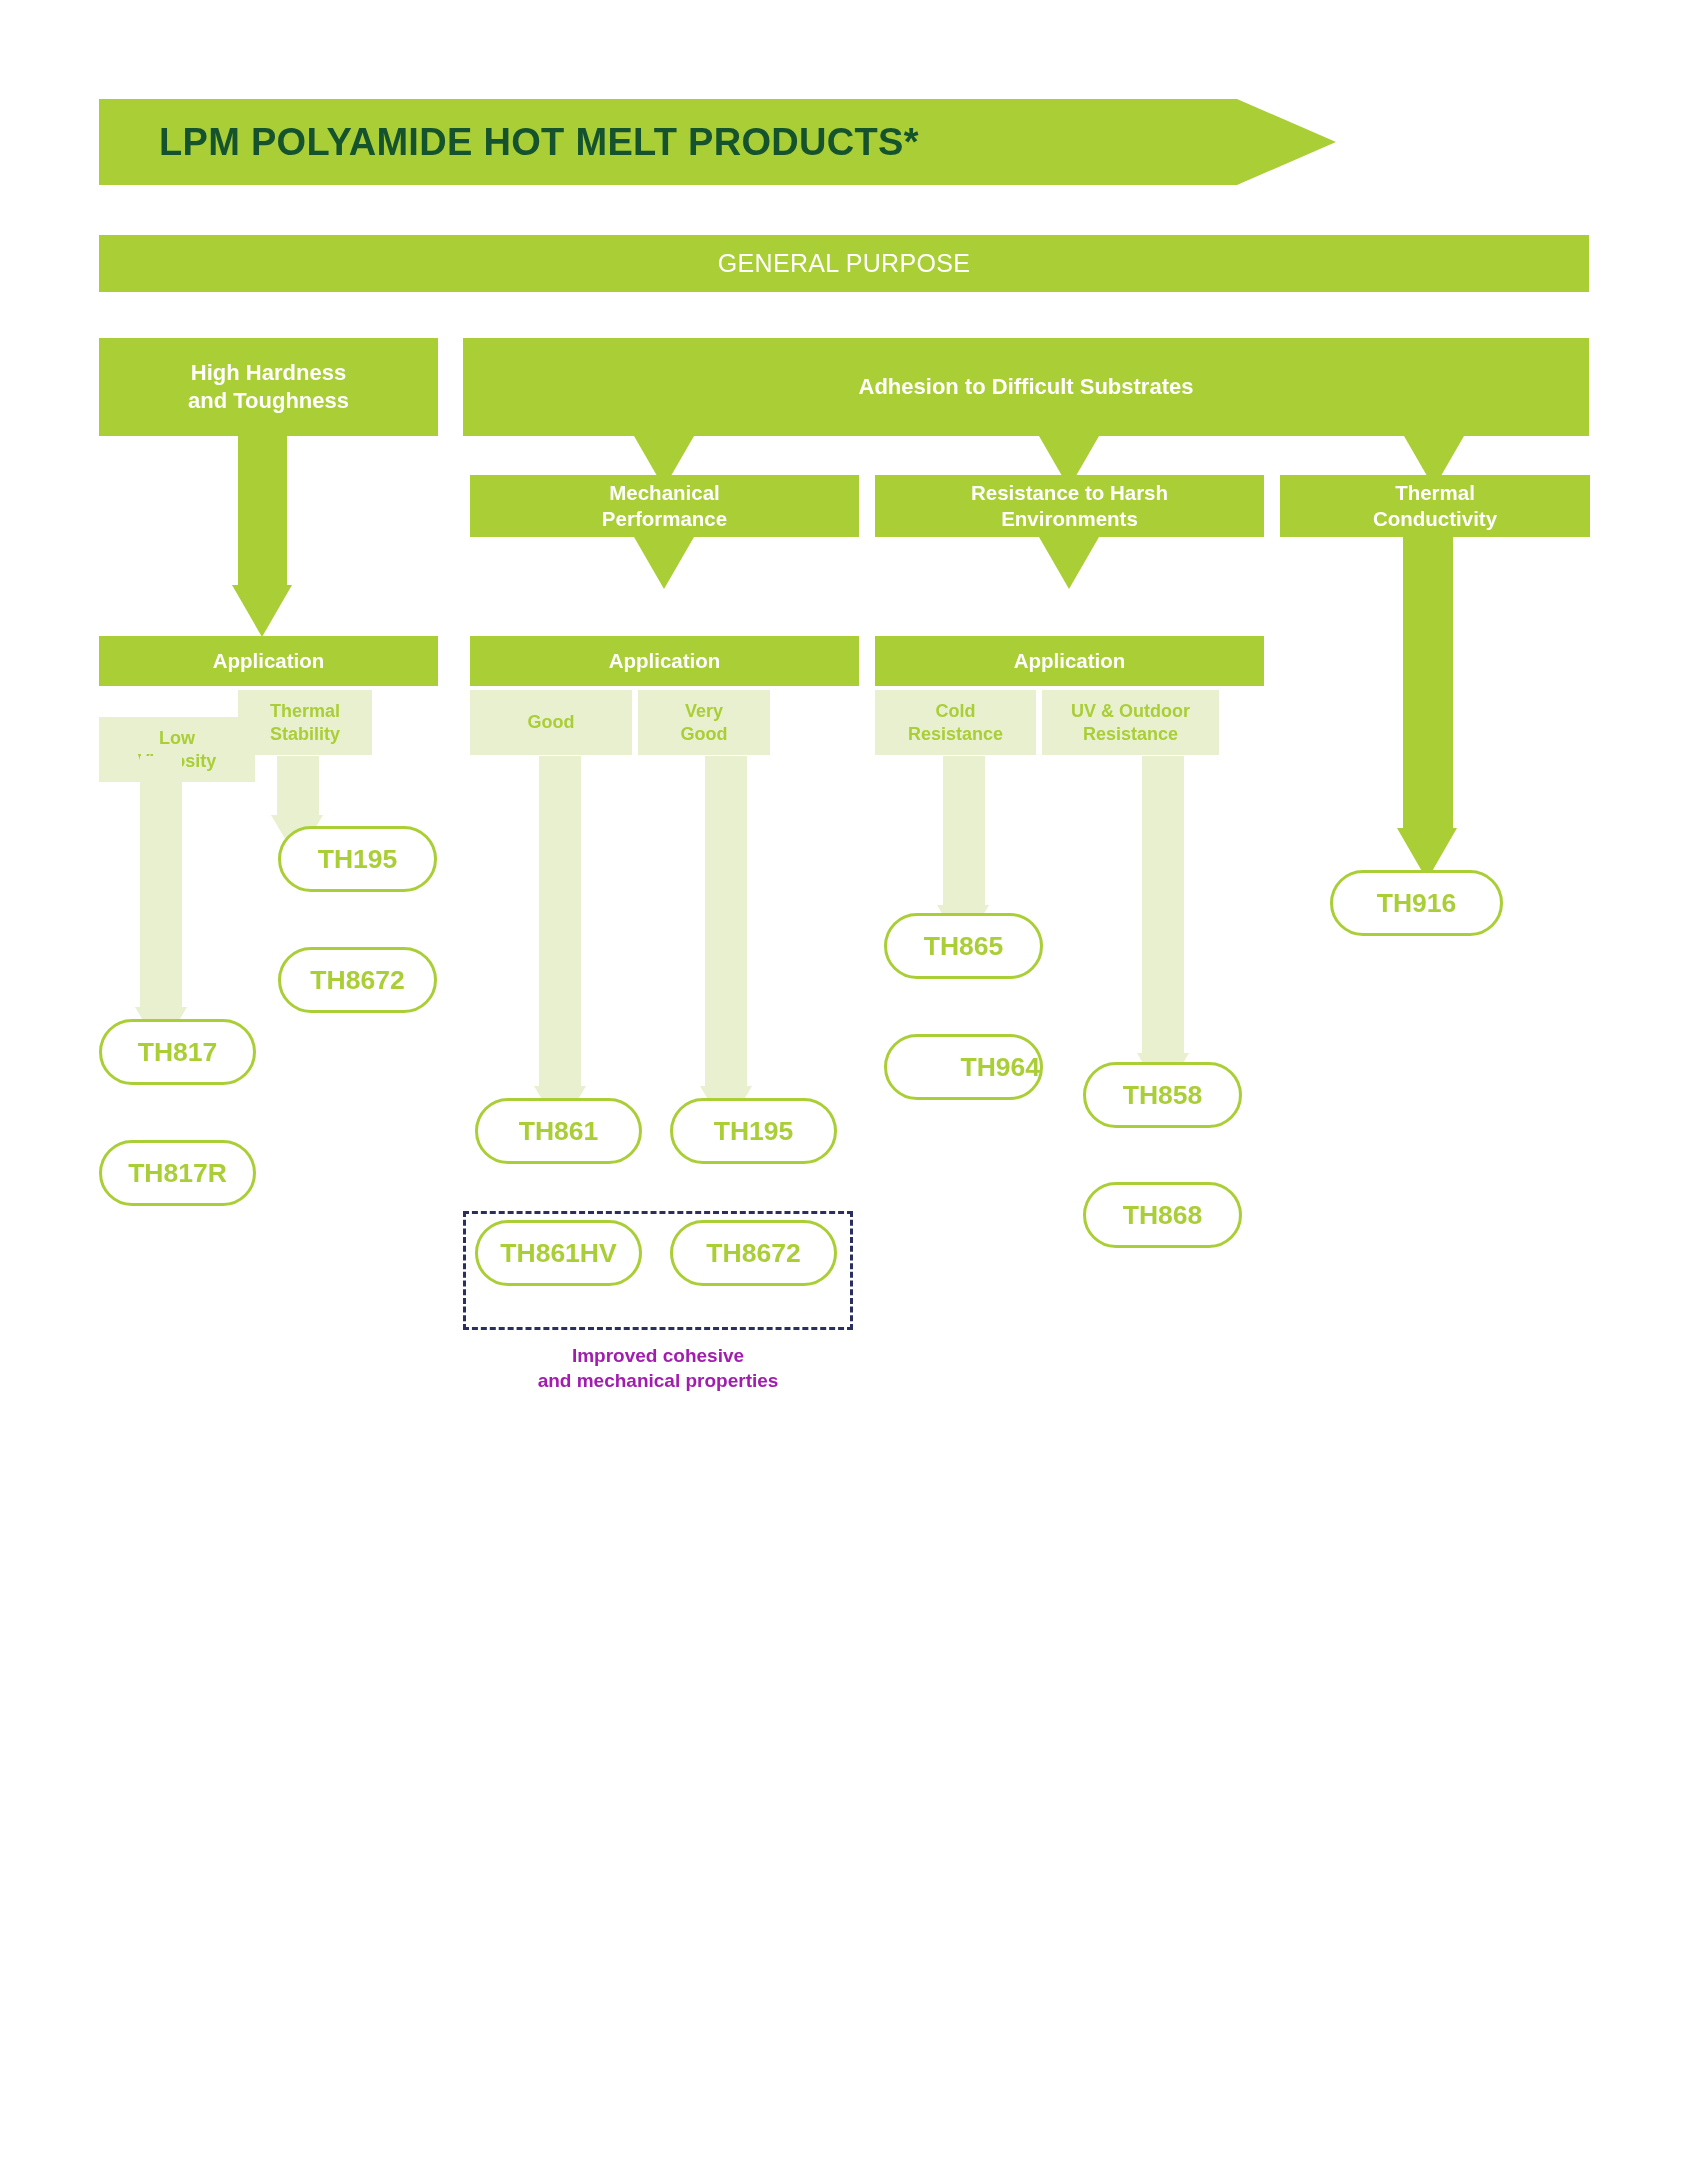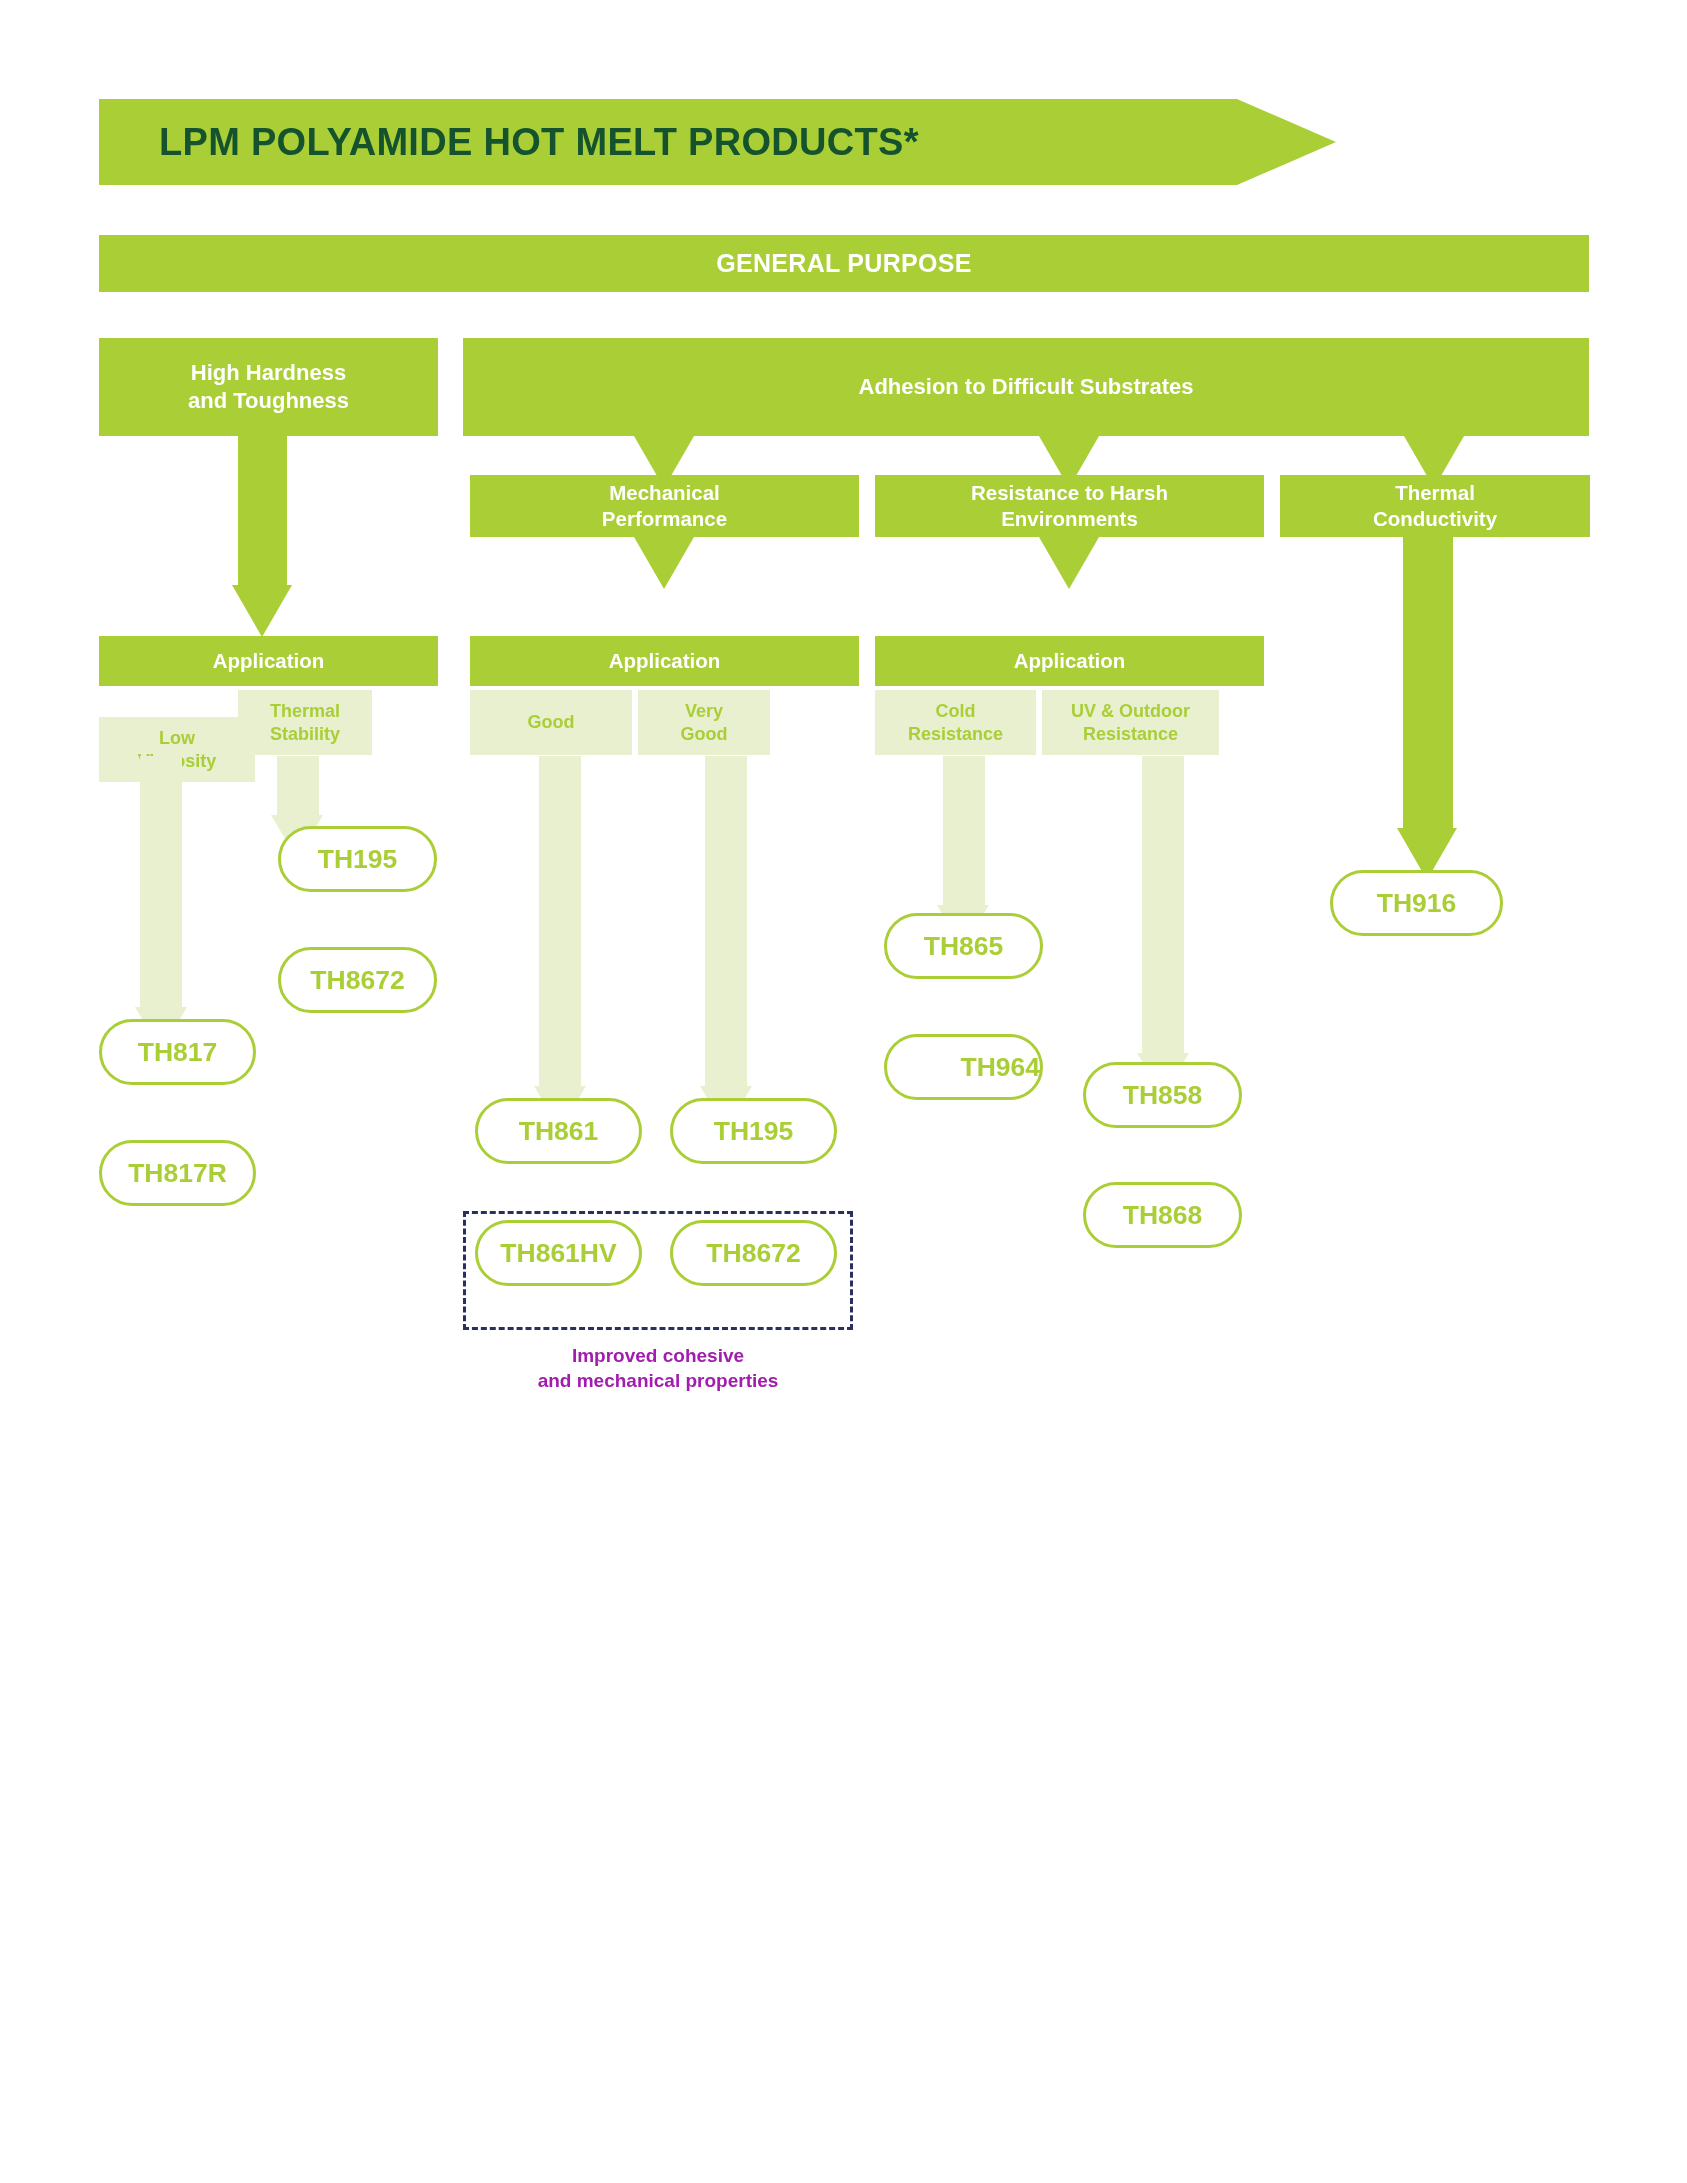--- a/index.html
+++ b/index.html
@@ -23,21 +23,21 @@
   #header-title{
     color:#14532d;font-weight:bold;font-size:38px;letter-spacing:0.3px;
     padding-left:60px;white-space:nowrap;line-height:1;
   }
 
   
   #gp-bar{
     left:99px;top:235px;width:1490px;height:57px;
     background:#aace36;display:flex;align-items:center;justify-content:center;
   }
-  #gp-bar span{color:#fff;font-weight:bold;font-size:25px;letter-spacing:0.3px;}
+  #gp-bar span{color:#fff;font-weight:normal;font-size:25px;letter-spacing:0.3px;}
 
   
   .lvl2{
     background:#aace36;color:#fff;font-weight:bold;font-size:22px;
     display:flex;align-items:center;justify-content:center;text-align:center;
     line-height:1.28;
   }
   #box-high-hardness{left:99px;top:338px;width:339px;height:98px;}
   #box-adhesion{left:463px;top:338px;width:1126px;height:98px;}
 

